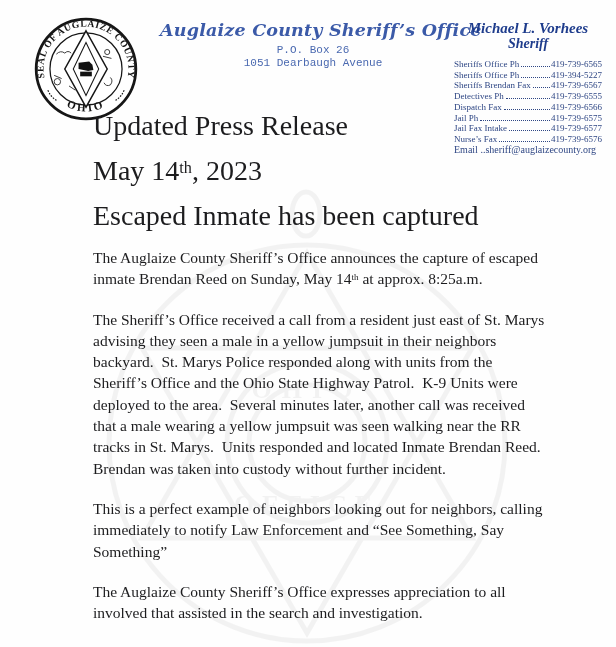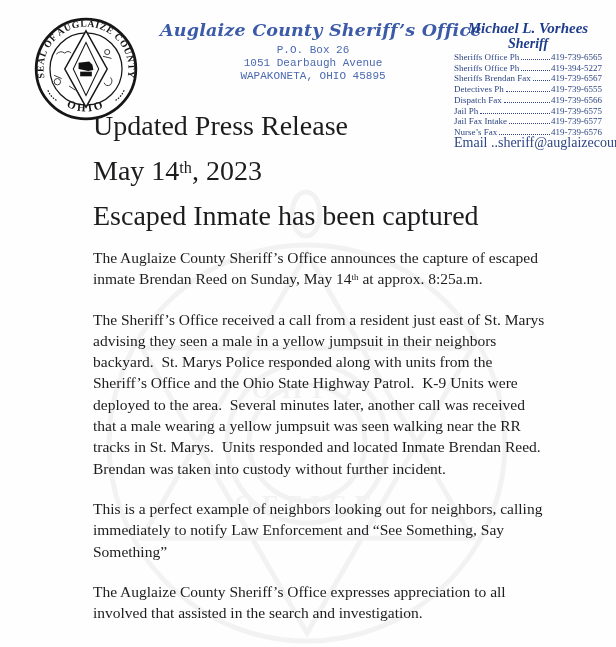--- a/index.html
+++ b/index.html
@@ -16,23 +16,23 @@
     font-family:"DejaVu Serif",serif;font-style:italic;font-weight:700;
     font-size:17.5px;color:#3b5aa8;letter-spacing:.2px;white-space:nowrap;
   }
   .agency-address{margin-top:4px;font-family:Liberation Mono, monospace;
     font-size:11px;line-height:13px;color:#4a69b0;}
   .right-header{position:absolute;left:454px;top:20px;width:148px;z-index:1;font-family:Liberation Serif, serif;}
   .sheriff-name{font-size:15px;font-weight:700;font-style:italic;color:#1e3c8c;
     text-align:center;white-space:nowrap;}
   .sheriff-title{font-size:14px;font-weight:700;font-style:italic;color:#1e3c8c;
     text-align:center;margin-top:-1px;}
-  .contact-list{font-size:9px;line-height:10.7px;color:#2e4684;}
+  .contact-list{margin-top:7px;font-size:9px;line-height:10.7px;color:#2e4684;}
   .contact-line{display:flex;align-items:baseline;white-space:nowrap;}
-  .contact-line.no-leader{font-size:14px;}
+  .contact-line.no-leader{font-size:10px;}
   .c-leader{flex:1 1 auto;border-bottom:1px dotted #2e4684;margin:0 1px 2px 2px;min-width:6px;}
   
   .h-title{position:absolute;left:93px;width:447px;text-align:left;font-size:28px;z-index:1;}
   .title{top:110px;}
   .dateline{top:155px;}
   .subtitle{top:200px;}
   
   .body-text{position:absolute;left:93px;top:247px;width:452px;
     font-size:15.5px;line-height:21.3px;z-index:1;}
   p.para{margin:0 0 19px 0;white-space:pre-wrap;font-family:Liberation Serif, serif;}
@@ -96,21 +96,20 @@
       <path d="M73 58 q3 3 0 7 q-4 2 -6 -2"></path>
       <path d="M34 66 l6 4"></path>
     </g>
   </svg>
 
   <div class="center-header">
     <div class="agency-name">Auglaize County Sheriff’s Office</div>
     <div class="agency-address">
       <div>P.O. Box 26</div>
       <div>1051 Dearbaugh Avenue</div>
-      <div>WAPAKONETA, OHIO 45895</div>
     </div>
   </div>
 
   <div class="right-header">
     <div class="sheriff-name">Michael L. Vorhees</div>
     <div class="sheriff-title">Sheriff</div>
     <div class="contact-list">
         <div class="contact-line">
           <span class="c-label">Sheriffs Office Ph</span>
           <span class="c-leader"></span>

